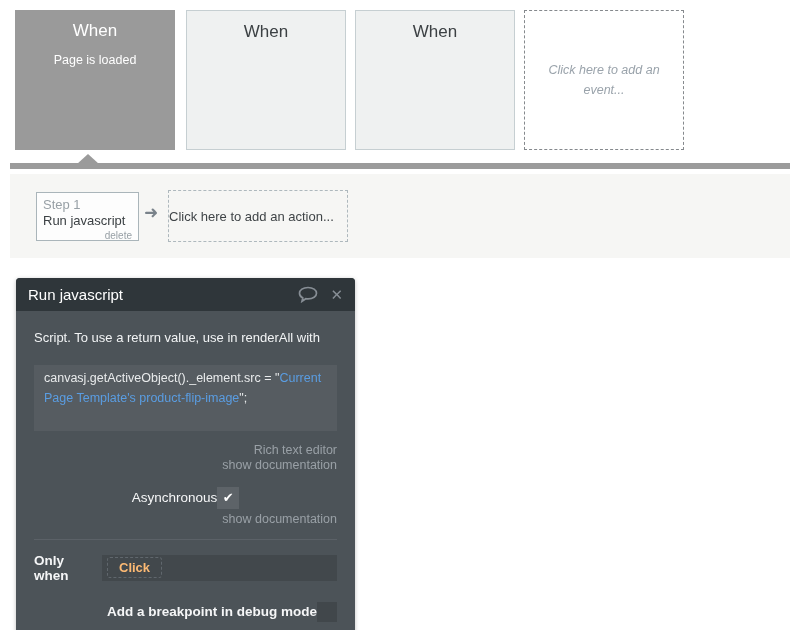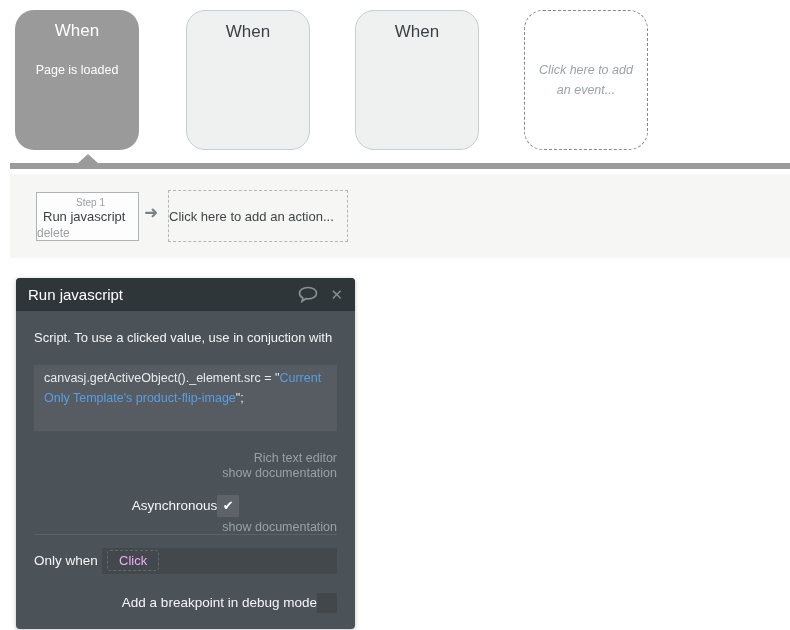--- a/index.html
+++ b/index.html
@@ -8,76 +8,76 @@
     --panel_header:#2f363a;
     --panel_body:#4c5358;
     --code_bg:#565c61;
   }
   *{margin:0;padding:0;box-sizing:border-box;}
   html,body{width:790px;height:630px;background:#ffffff;overflow:hidden;
     font-family:"Liberation Sans","DejaVu Sans",sans-serif;}
   .abs{position:absolute;}
 
   
-  .event-card{position:absolute;top:10px;width:124px;height:140px;text-align:center;cursor:pointer;border-radius:19px;}
+  .event-card{position:absolute;top:10px;width:160px;height:140px;text-align:center;cursor:pointer;}
   .event-card .title{font-size:17px;margin-top:11px;}
-  .event-card .subtitle{font-size:12.5px;line-height:1.45;margin-top:20px;padding:0 6px;}
+  .event-card .subtitle{font-size:12.5px;line-height:1.45;margin-top:10px;padding:0 6px;}
   .card-selected{background:var(--selected_gray);color:#ffffff;}
   .card-normal{background:#eff1f1;border:1px solid #c6cfd2;color:#3c4144;}
   .card-add-event{background:#ffffff;border:1px dashed #85898d;color:#9aa3ab;
     display:flex;align-items:center;justify-content:center;font-size:12.5px;line-height:1.6;padding:0 14px;font-style:italic;}
 
   
   .connector-bar{left:10px;top:163px;width:780px;height:6px;background:#9b9b9b;}
   .connector-triangle{left:77px;top:154px;width:0;height:0;
     border-left:11px solid transparent;border-right:11px solid transparent;
     border-bottom:10px solid #9b9b9b;}
 
   
   .steps-panel{left:10px;top:174px;width:780px;height:84px;background:#f6f6f4;}
   .step-card{left:26px;top:18px;width:103px;height:49px;background:#fdfdfd;
     border:1px solid #aab5ba;position:absolute;cursor:pointer;}
-  .step-card .step-label{font-size:10px;color:#98a0a6;padding:4px 0 0 6px;text-align:center;}
+  .step-card .step-label{font-size:13px;color:#98a0a6;padding:4px 0 0 6px;}
   .step-card .step-name{font-size:13px;color:#3c4144;padding:1px 0 0 6px;}
-  .step-card .step-delete{font-size:12px;color:#98a0a6;padding:2px 6px 0 0;cursor:pointer;}
+  .step-card .step-delete{font-size:10px;color:#98a0a6;text-align:right;padding:2px 6px 0 0;cursor:pointer;}
   .step-arrow{left:134px;top:28px;position:absolute;color:#79828a;font-size:17px;font-weight:bold;}
   .add-action-box{left:158px;top:16px;width:180px;height:52px;position:absolute;
     border:1px dashed #aeb8bd;color:#3f4447;font-size:13px;
     display:flex;align-items:center;justify-content:flex-start;cursor:pointer;}
 
   
   .prop-panel{left:16px;top:278px;width:339px;background:var(--panel_body);
     border-radius:4px;overflow:hidden;box-shadow:0 1px 4px rgba(0,0,0,.25);}
   .prop-header{height:33px;background:var(--panel_header);display:flex;align-items:center;padding:0 12px;}
   .prop-title{color:#ffffff;font-size:15px;flex:1;}
   .hdr-icons{display:flex;align-items:center;gap:12px;}
   .comment-icon{cursor:pointer;display:flex;}
   .close-icon{color:#878e95;font-size:15px;font-weight:bold;cursor:pointer;}
 
   .prop-body{padding:0 18px 16px 18px;color:#f2f4f5;}
   .script-label{font-size:13px;padding-top:19px;}
   .code-box{margin-top:20px;background:var(--code_bg);padding:3px 10px;cursor:text;}
   .code-line{font-size:12.5px;line-height:20px;white-space:nowrap;overflow:hidden;color:#e9ebec;}
   .code-dyn{color:var(--accent_blue);}
-  .helper-links{text-align:right;font-size:12.5px;color:#99a0a6;line-height:1.22;margin-top:20px;}
+  .helper-links{text-align:right;font-size:12.5px;color:#99a0a6;line-height:1.22;margin-top:12px;}
   .helper-links span{cursor:pointer;}
 
   .async-row{display:flex;align-items:center;justify-content:center;margin-top:13px;}
   .row-label{font-size:13.5px;color:#f5f6f7;}
   .checkbox{width:22px;height:22px;background:#5d6368;display:flex;align-items:center;
     justify-content:center;cursor:pointer;color:#ffffff;font-size:13px;font-weight:bold;}
   .checkbox.unchecked{background:#41474b;color:transparent;width:20px;height:20px;}
   .show-doc-right{text-align:right;font-size:12.5px;color:#99a0a6;margin-top:3px;cursor:pointer;}
 
-  .conditional-section{border-top:1px solid #5b6167;padding-top:13px;}
+  .conditional-section{border-top:1px solid #5b6167;margin-top:13px;padding-top:13px;font-weight:bold;}
   .only-when-row{display:flex;align-items:center;}
   .only-when-label{width:68px;flex:none;}
   .only-when-input{flex:1;height:26px;background:#42484c;display:flex;align-items:center;cursor:text;}
   .click-chip{margin-left:5px;padding:2px 11px;border:1px dashed #60676d;border-radius:3px;
-    color:#f0abfc;font-size:13px;cursor:pointer;}
+    color:#fdba74;font-size:13px;cursor:pointer;}
   .breakpoint-row{display:flex;align-items:center;justify-content:flex-end;margin-top:19px;}
 </style>
 </head>
 <body>
 
 <div class="event-card card-selected" style="left:15px">
   <div class="title">When</div>
   <div class="subtitle">Page is loaded</div>
 </div>
 <div class="event-card card-normal" style="left:186px">
@@ -112,25 +112,25 @@
       <span class="comment-icon">
         <svg width="20" height="17" viewBox="0 0 20 17">
           <path d="M10 1.5 C5 1.5 1.5 4 1.5 7.2 C1.5 9.2 2.8 10.9 4.8 11.9 L4 15.3 L7.8 12.7 C8.5 12.85 9.2 12.9 10 12.9 C15 12.9 18.5 10.4 18.5 7.2 C18.5 4 15 1.5 10 1.5 Z" fill="none" stroke="#878e95" stroke-width="1.7"></path>
         </svg>
       </span>
       <span class="close-icon">✕</span>
     </div>
   </div>
 
   <div class="prop-body">
-    <div class="script-label">Script. To use a clicked value, use in conjuction with</div>
+    <div class="script-label">Script. To use a return value, use in renderAll with</div>
 
     <div class="code-box">
       <div class="code-line"><span>canvasj.getActiveObject()._element.src = "</span><span class="code-dyn">Current</span></div>
-      <div class="code-line"><span class="code-dyn">Only Template's product-flip-image</span><span>";</span></div>
+      <div class="code-line"><span class="code-dyn">Page Template's product-flip-image</span><span>";</span></div>
       <div class="code-line"><span></span>&nbsp;</div>
     </div>
 
     <div class="helper-links">
       <span>Rich text editor</span><br>
       <span>show documentation</span>
     </div>
 
     <div class="async-row">
       <div class="row-label">Asynchronous</div>

